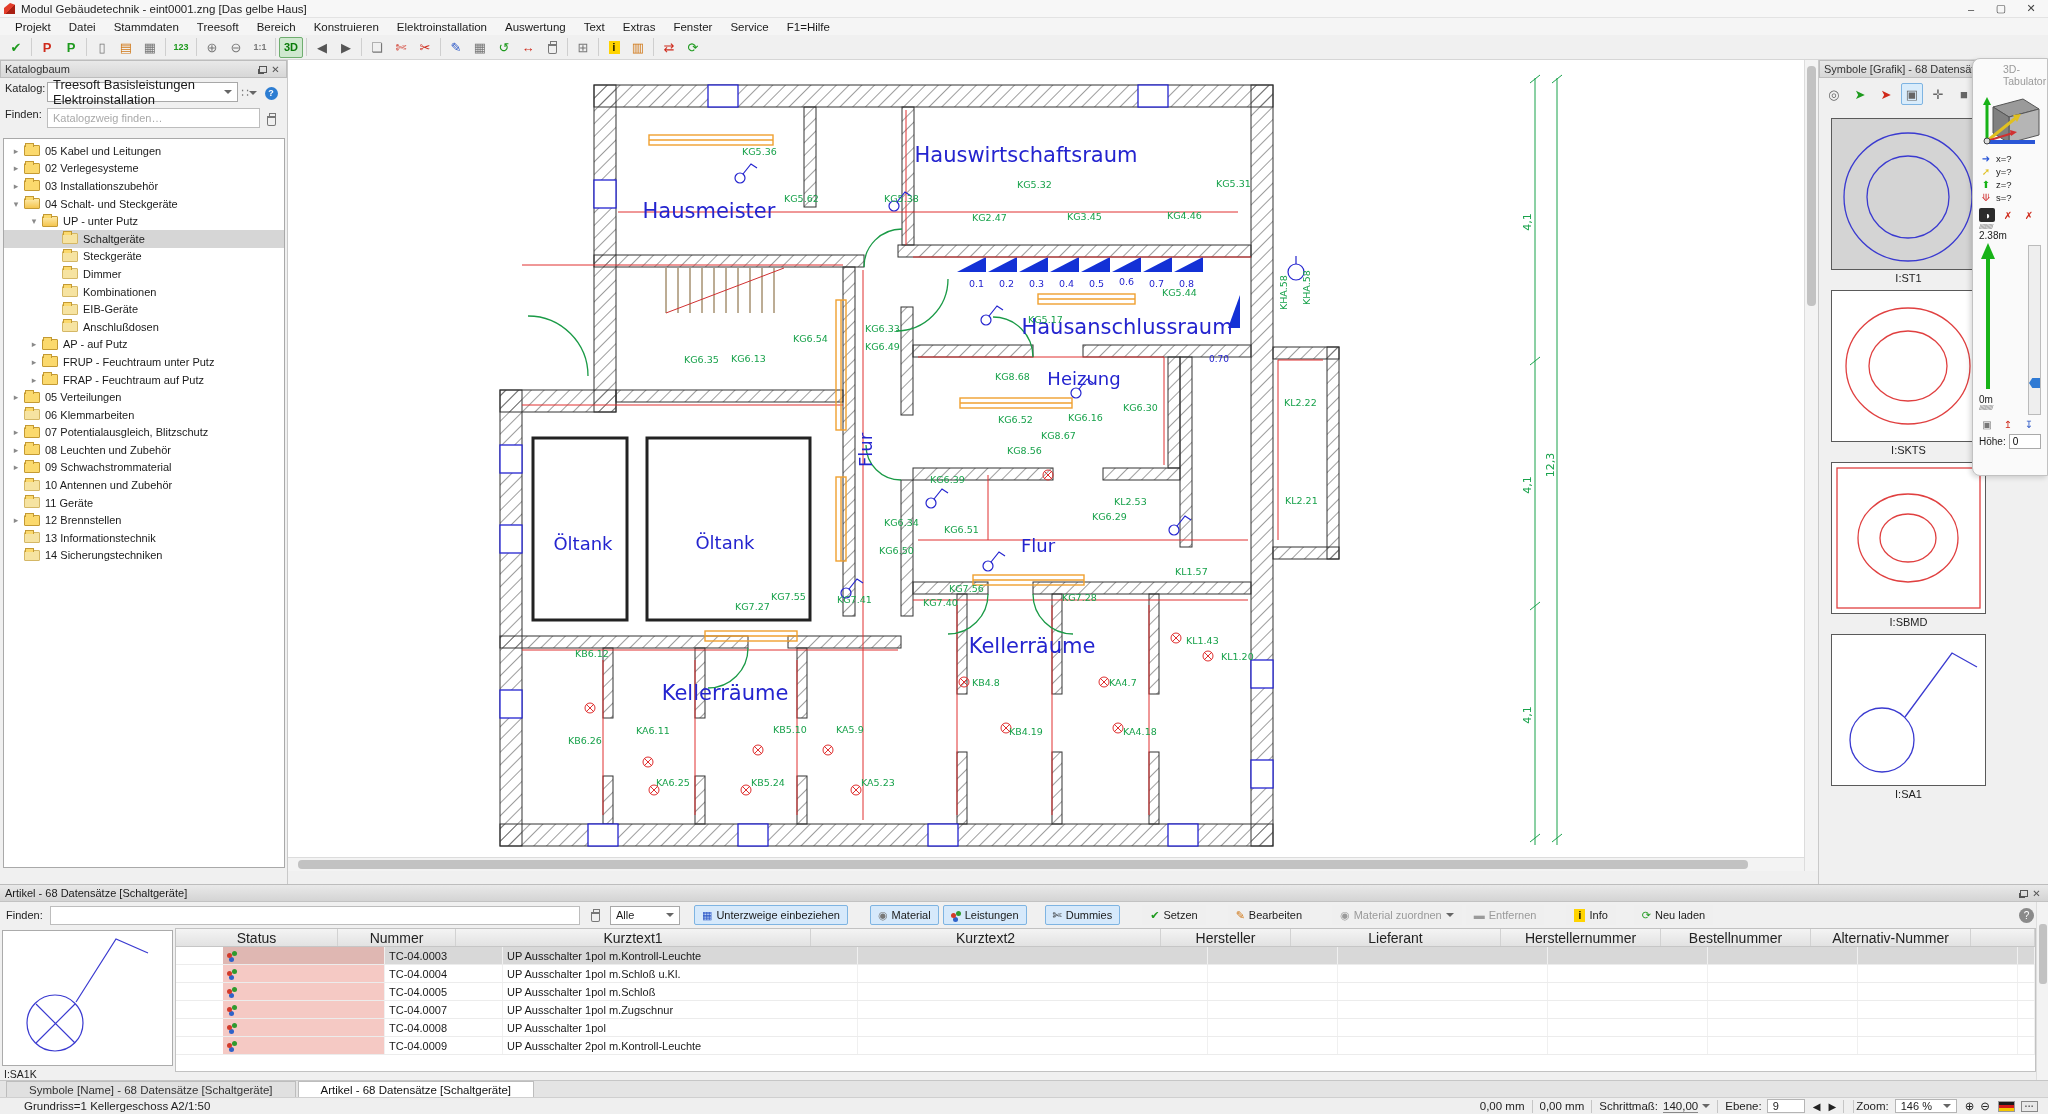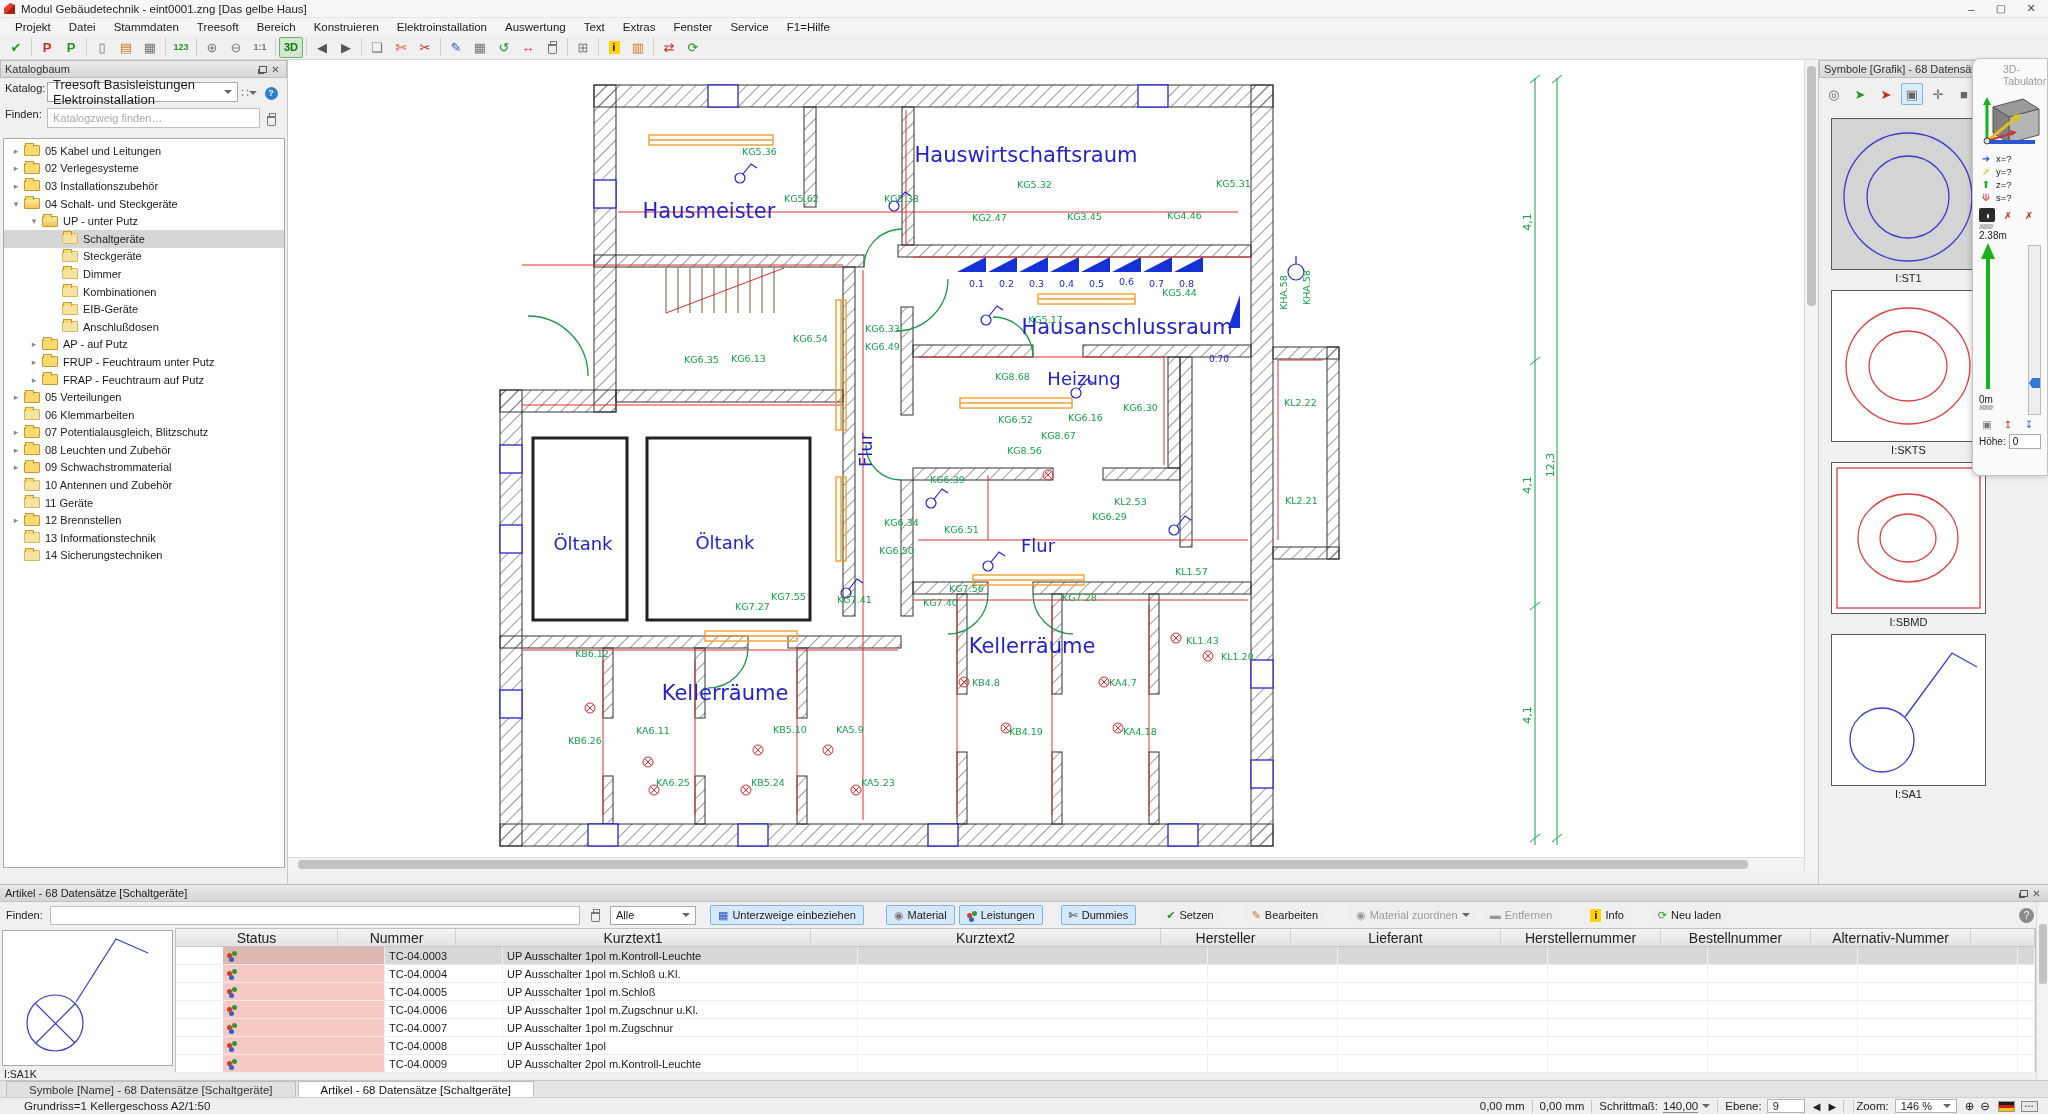--- a/index.html
+++ b/index.html
@@ -806,21 +806,21 @@
           <span class="sq"></span>
         </span>
       <span class="mini">✕</span>
     </div>
     <div id="arttools">
       <span style="font-size:11px;color:#222;width:40px;">Finden:</span>
       <input id="artfind" value="" style="">
       <span class="toolbtn">
           <span class="trash"></span>
         </span>
-      <div class="selbox" style="flex:none;width:86px;height:19px;">
+      <div class="selbox" style="flex:none;width:70px;height:19px;">
         <span>Alle</span>
           <span class="sp"></span>
           <span class="dd"></span>
       </div>
       <span style="width:6px"></span>
       <button class="btn hl">
           <span class="ico b">▦</span>
           <span>Unterzweige einbeziehen</span>
         </button>
       <span style="width:14px"></span>
@@ -930,34 +930,20 @@
           <div class="c w5"></div>
           <div class="c w6"></div>
           <div class="c w7"></div>
           <div class="c w8"></div>
           <div class="c w9"></div>
       </div>
       <div class="drow">
         <div class="c w0 cstatus">
             <span class="balls"></span>
           </div>
-        <div class="c w1">TC-04.0006</div>
-        <div class="c w2">UP Ausschalter 1pol m.Zugschnur u.Kl.</div>
-        <div class="c w3"></div>
-          <div class="c w4"></div>
-          <div class="c w5"></div>
-          <div class="c w6"></div>
-          <div class="c w7"></div>
-          <div class="c w8"></div>
-          <div class="c w9"></div>
-      </div>
-      <div class="drow">
-        <div class="c w0 cstatus">
-            <span class="balls"></span>
-          </div>
         <div class="c w1">TC-04.0007</div>
         <div class="c w2">UP Ausschalter 1pol m.Zugschnur</div>
         <div class="c w3"></div>
           <div class="c w4"></div>
           <div class="c w5"></div>
           <div class="c w6"></div>
           <div class="c w7"></div>
           <div class="c w8"></div>
           <div class="c w9"></div>
       </div>

